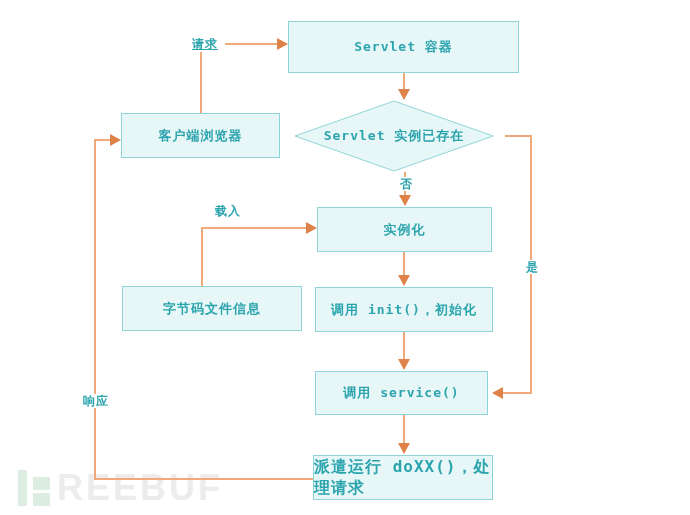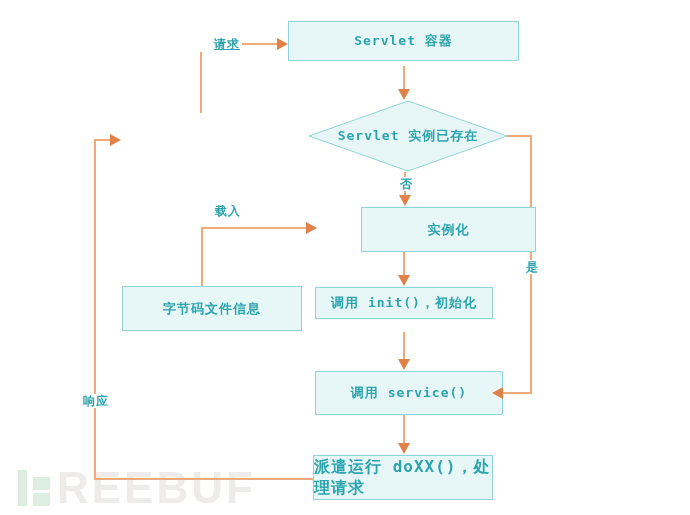--- a/index.html
+++ b/index.html
@@ -33,66 +33,69 @@
   .ah{position:absolute;width:0;height:0;z-index:2;}
   .ah-down{border-left:6px solid transparent;border-right:6px solid transparent;border-top:11px solid var(--arrowhead);}
   .ah-right{border-top:6px solid transparent;border-bottom:6px solid transparent;border-left:11px solid var(--arrowhead);}
   .lbl{
     position:absolute;color:var(--box-text);font-size:12px;font-weight:bold;
     background:#fff;padding:0 2px;z-index:3;line-height:14px;letter-spacing:1px;
   }
   .wm-bar,.wm-sq{position:absolute;background:var(--wm-green);z-index:0;}
   .wm-text{
     position:absolute;font-family:"Liberation Sans",sans-serif;font-weight:bold;
-    font-size:44px;color:var(--wm-gray);letter-spacing:3px;z-index:0;line-height:40px;
+    font-size:36px;color:var(--wm-gray);letter-spacing:3px;z-index:0;line-height:40px;
   }
 </style>
 </head>
 <body>
 
 <div id="stage">
 
   <div class="wm-bar" style="left:18px;top:470px;width:9px;height:36px;"></div>
   <div class="wm-sq" style="left:33px;top:477px;width:17px;height:13px;"></div>
   <div class="wm-sq" style="left:33px;top:493px;width:17px;height:13px;"></div>
   <div class="wm-text" style="left:57px;top:468px;">REEBUF</div>
 
-  <div class="node" style="left:288px;top:21px;width:231px;height:40px;">
+  <div class="node" style="left:288px;top:21px;width:231px;height:52px;">
     <span>Servlet 容器</span>
   </div>
 
+  <div class="node" style="left:121px;top:113px;width:159px;height:45px;">
+    <span>客户端浏览器</span>
+  </div>
 
-  <div class="diamond-wrap" style="left:308px;top:100px;width:200px;height:72px;">
+  <div class="diamond-wrap" style="left:294px;top:100px;width:200px;height:72px;">
     <svg width="200" height="72" viewBox="0 0 200 72">
       <polygon points="100,1 199,36 100,71 1,36" fill="var(--box-fill)" stroke="var(--box-border)" stroke-width="1"></polygon>
     </svg>
     <div class="diamond-text">Servlet 实例已存在</div>
   </div>
 
-  <div class="node" style="left:317px;top:207px;width:175px;height:45px;margin-left:44px;">
+  <div class="node" style="left:317px;top:207px;width:175px;height:45px;">
     <span>实例化</span>
   </div>
 
   <div class="node" style="left:122px;top:286px;width:180px;height:45px;">
     <span>字节码文件信息</span>
   </div>
 
-  <div class="node" style="left:315px;top:287px;width:178px;height:32px;">
+  <div class="node" style="left:315px;top:287px;width:178px;height:45px;">
     <span>调用 init()，初始化</span>
   </div>
 
-  <div class="node" style="left:315px;top:371px;width:188px;height:44px;">
+  <div class="node" style="left:315px;top:371px;width:173px;height:44px;">
     <span>调用 service()</span>
   </div>
 
   <div class="node" style="left:313px;top:455px;width:180px;height:45px;font-size:16px;">
     <span>派遣运行 doXX()，处理请求</span>
   </div>
 
-  <div class="lbl" style="left:212px;top:37px;text-decoration:underline;">请求</div>
+  <div class="lbl" style="left:190px;top:37px;text-decoration:underline;">请求</div>
   <div class="hline" style="left:225px;top:43px;width:55px;"></div>
   <div class="ah ah-right" style="left:277px;top:38px;"></div>
   <div class="vline" style="left:200px;top:52px;height:61px;"></div>
 
   <div class="vline" style="left:403px;top:66px;height:26px;"></div>
   <div class="ah ah-down" style="left:398px;top:89px;"></div>
 
   <div class="vline" style="left:404px;top:172px;height:24px;"></div>
   <div class="lbl" style="left:398px;top:177px;">否</div>
   <div class="ah ah-down" style="left:399px;top:195px;"></div>

